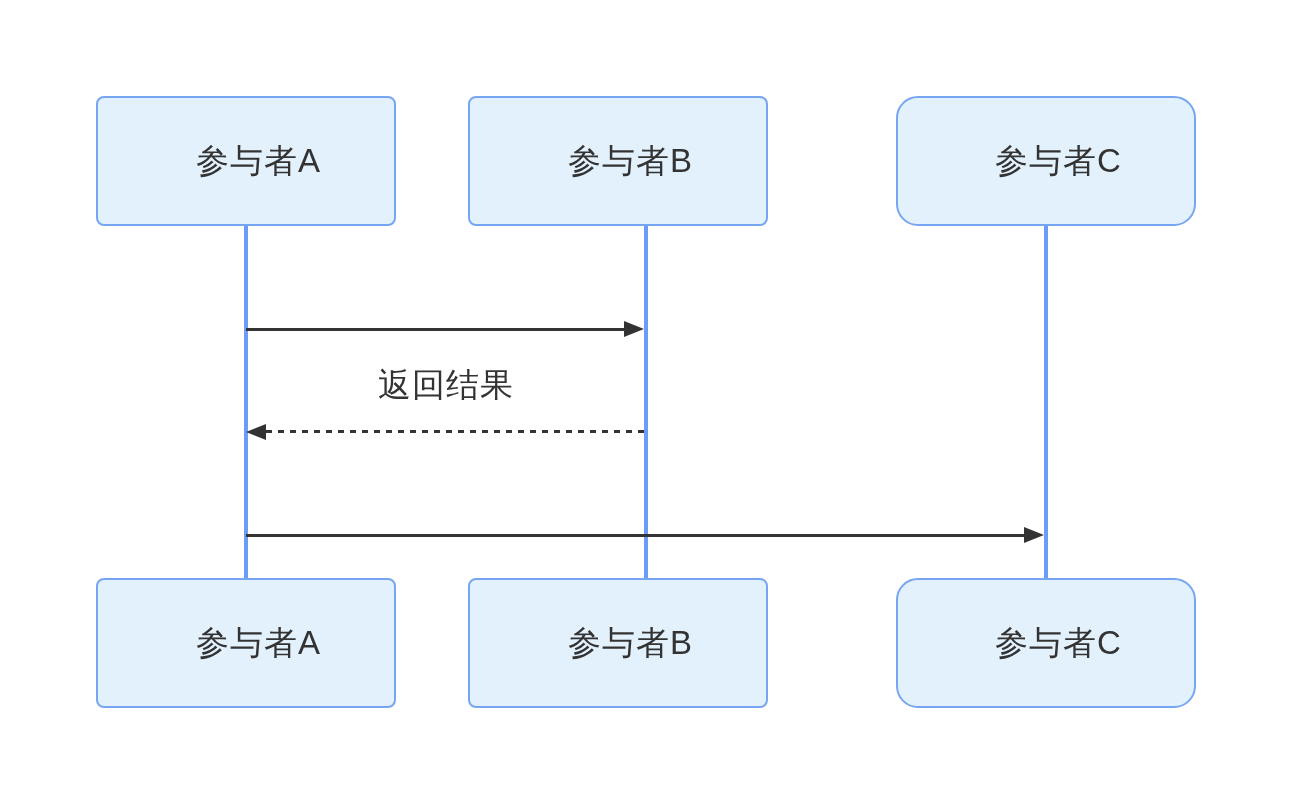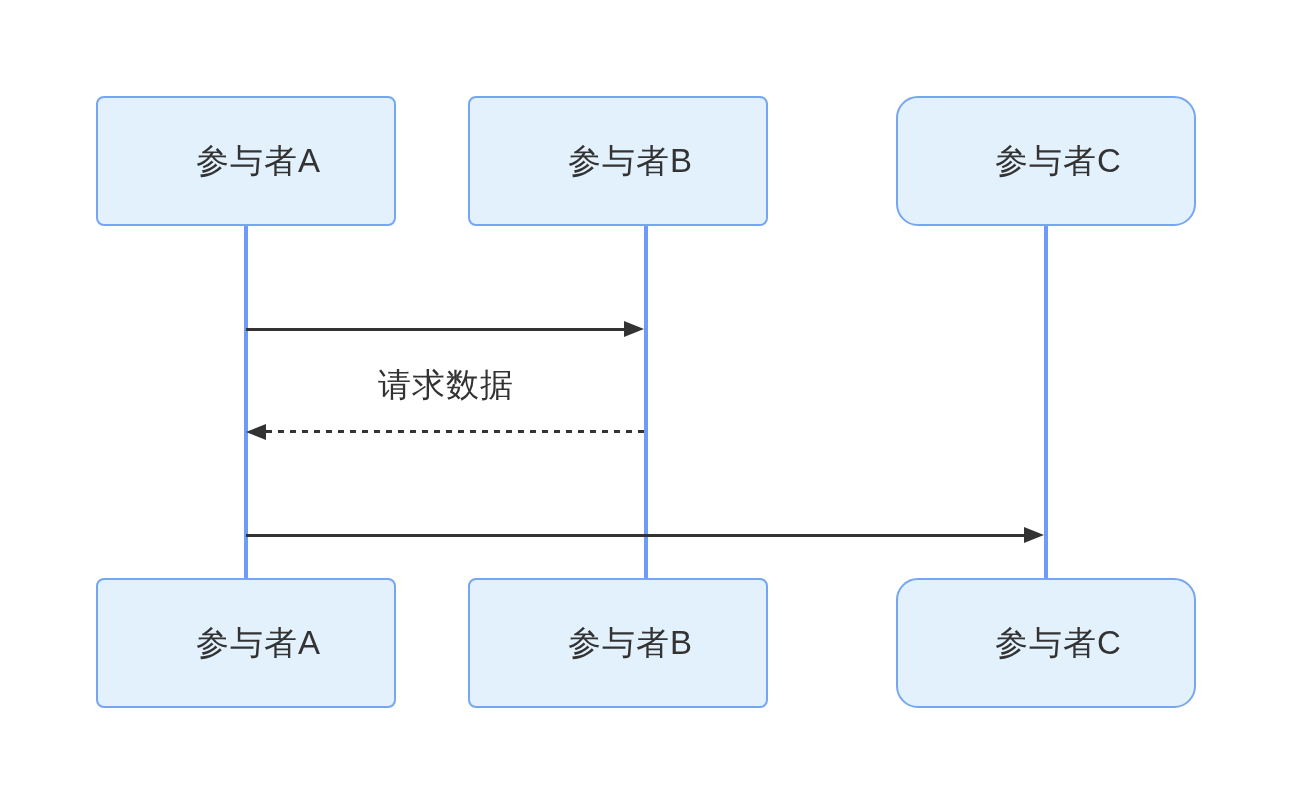--- a/index.html
+++ b/index.html
@@ -120,21 +120,21 @@
   <div class="actor-box col-b row-top">
     <span class="actor-label">参与者B</span>
   </div>
   <div class="actor-box col-c row-top">
     <span class="actor-label">参与者C</span>
   </div>
 
   <div class="msg-line solid" id="msg1-line"></div>
   <div class="arrowhead point-right" id="msg1-head"></div>
 
-  <div class="msg-label" id="msg2-label">请求数据</div>
+  <div class="msg-label" id="msg2-label">返回结果</div>
   <div class="msg-line dashed" id="msg2-line"></div>
   <div class="arrowhead point-left" id="msg2-head"></div>
 
   <div class="msg-line solid" id="msg3-line"></div>
   <div class="arrowhead point-right" id="msg3-head"></div>
 
   <div class="actor-box col-a row-bottom">
     <span class="actor-label">参与者A</span>
   </div>
   <div class="actor-box col-b row-bottom">

